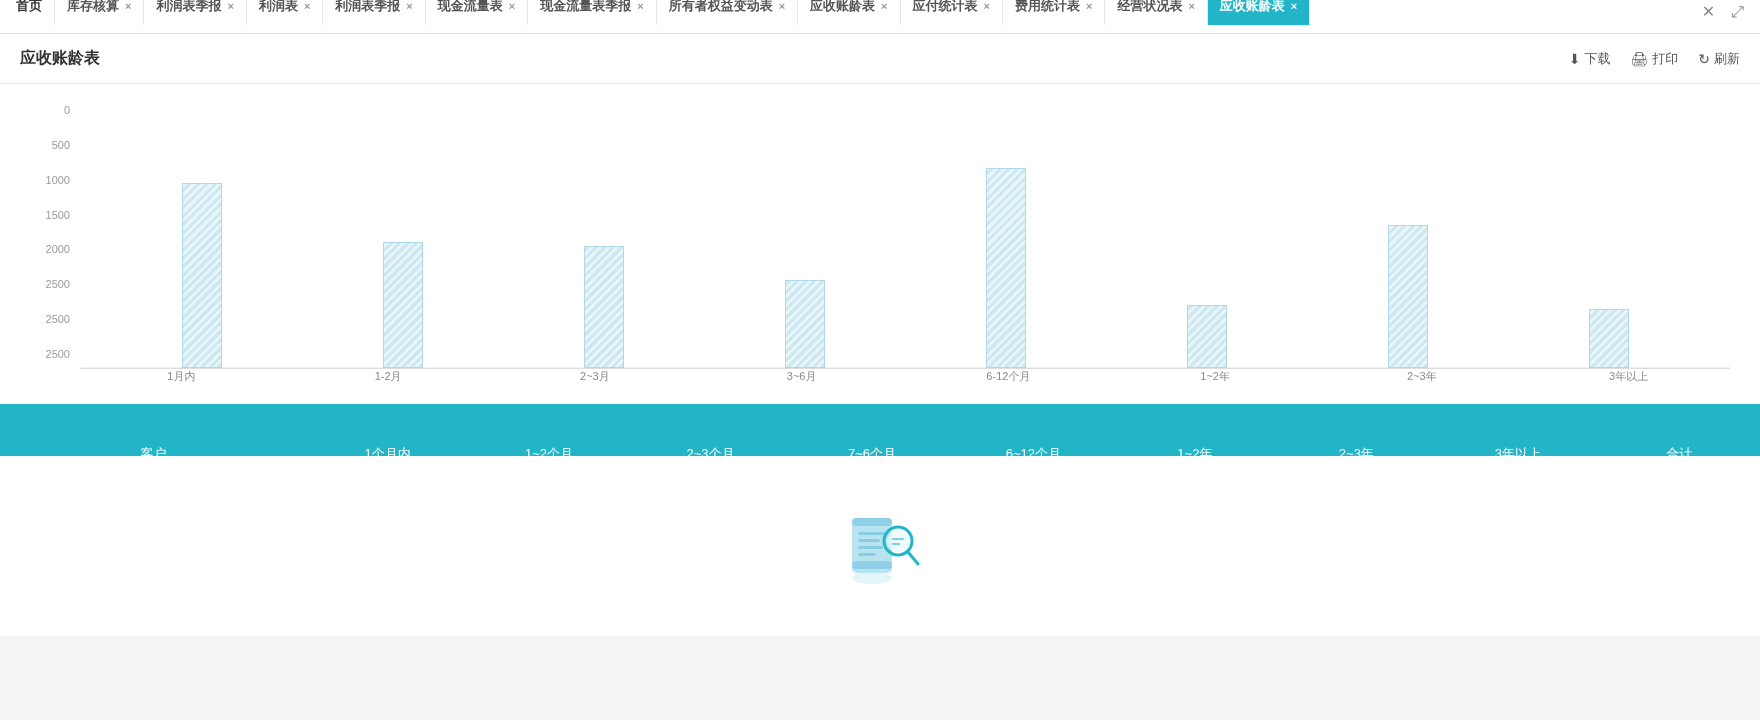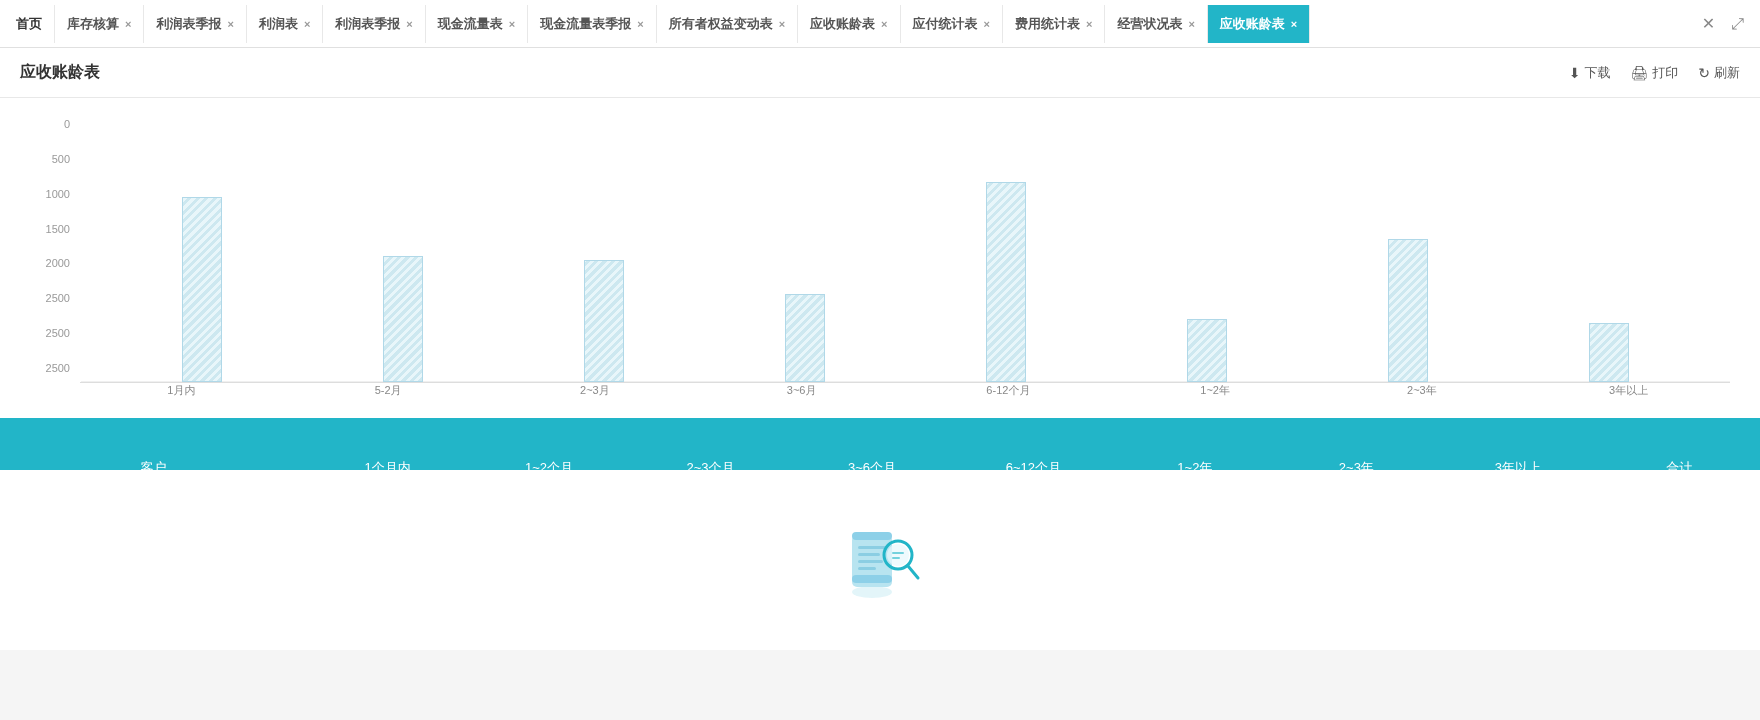--- a/index.html
+++ b/index.html
@@ -1,25 +1,25 @@
 <!DOCTYPE html>
 <html><head>
   <meta charset="utf-8">
   <style>
     * { margin: 0; padding: 0; box-sizing: border-box; }
     body { font-family: 'Microsoft YaHei', Arial, sans-serif; font-size: 13px; background: #f5f5f5; color: #333; overflow-x: hidden; }
 
     
     .tab-bar {
       display: flex;
-      align-items: center;
+      align-items: flex-end;
       background: #fff;
       border-bottom: 1px solid #e0e0e0;
-      height: 48px;
-      padding: 0 4px;
+      height: 34px;
+      padding: 8px 4px;
       overflow-x: auto;
       white-space: nowrap;
       position: relative;
     }
     .tab-bar::-webkit-scrollbar { display: none; }
     .tab-item {
       display: inline-flex;
       align-items: center;
       padding: 0 12px;
       height: 38px;
@@ -335,38 +335,38 @@
                 <div class="bar" style="height: 143px;"></div>
               </div>
               <div class="bar-group">
                 <div class="bar" style="height: 59px;"></div>
               </div>
             </div>
         </div>
 
         <div class="x-labels" id="x-labels">
             <span class="x-label">1月内</span>
-            <span class="x-label">5-2月</span>
+            <span class="x-label">1-2月</span>
             <span class="x-label">2~3月</span>
             <span class="x-label">3~6月</span>
             <span class="x-label">6-12个月</span>
             <span class="x-label">1~2年</span>
             <span class="x-label">2~3年</span>
             <span class="x-label">3年以上</span>
           </div>
       </div>
     </div>
   </div>
 
   <div class="table-header" id="table-header">
       <div class="th-cell customer">客户</div>
       <div class="th-cell">1个月内</div>
       <div class="th-cell">1~2个月</div>
       <div class="th-cell">2~3个月</div>
-      <div class="th-cell">3~6个月</div>
+      <div class="th-cell">7~6个月</div>
       <div class="th-cell">6~12个月</div>
       <div class="th-cell">1~2年</div>
       <div class="th-cell">2~3年</div>
       <div class="th-cell">3年以上</div>
       <div class="th-cell">合计</div>
     </div>
 
   <div class="table-body">
     <div class="empty-illustration">
 

